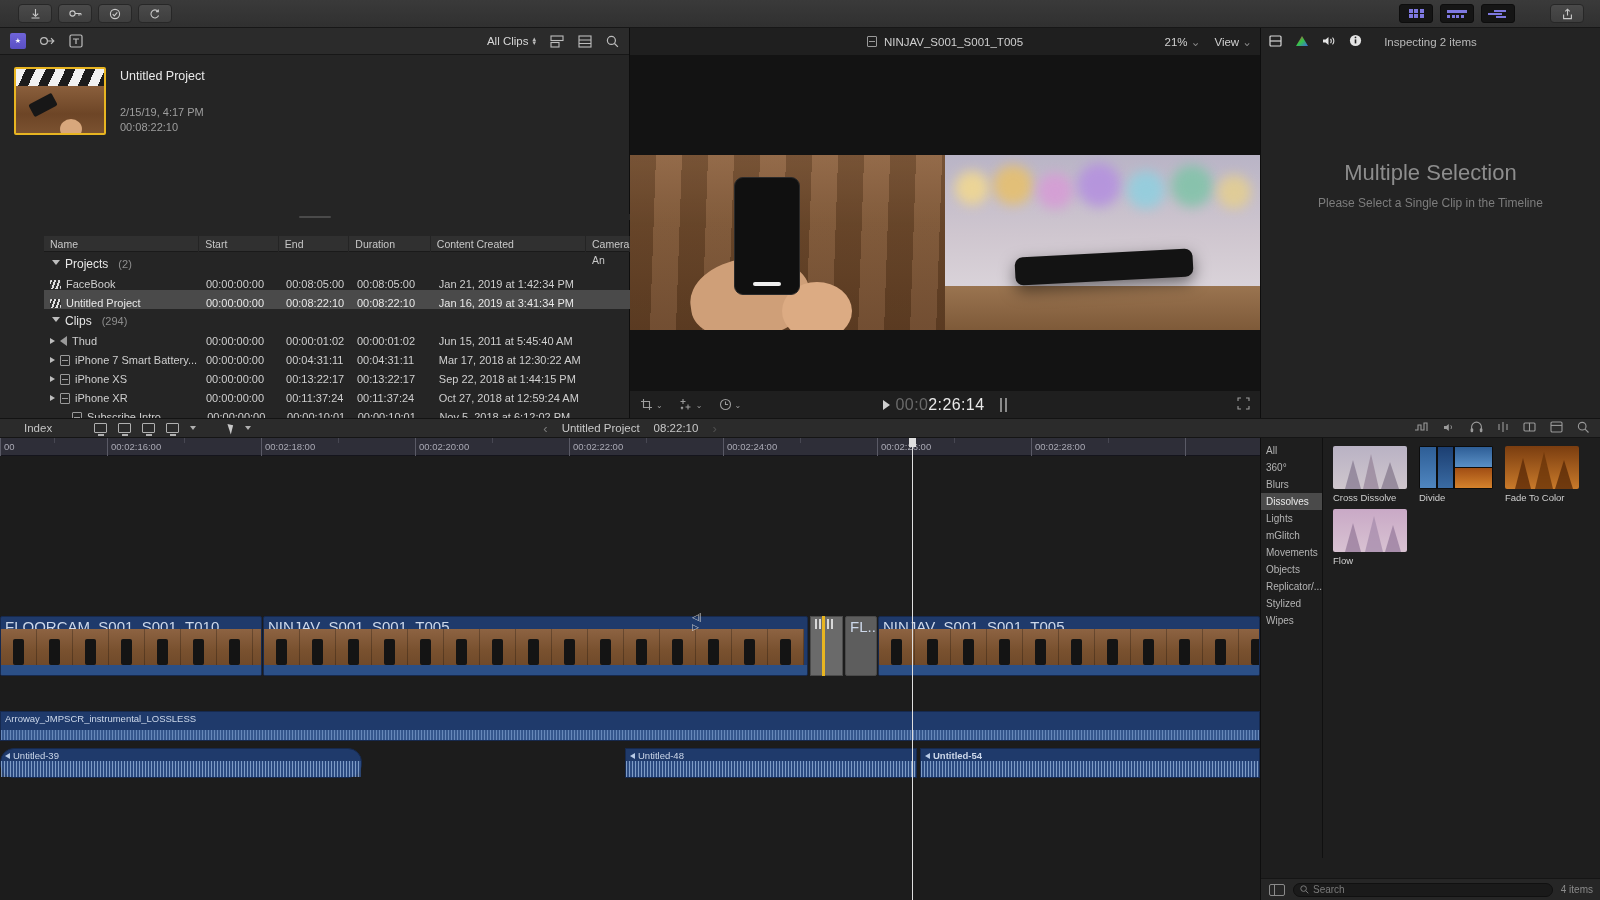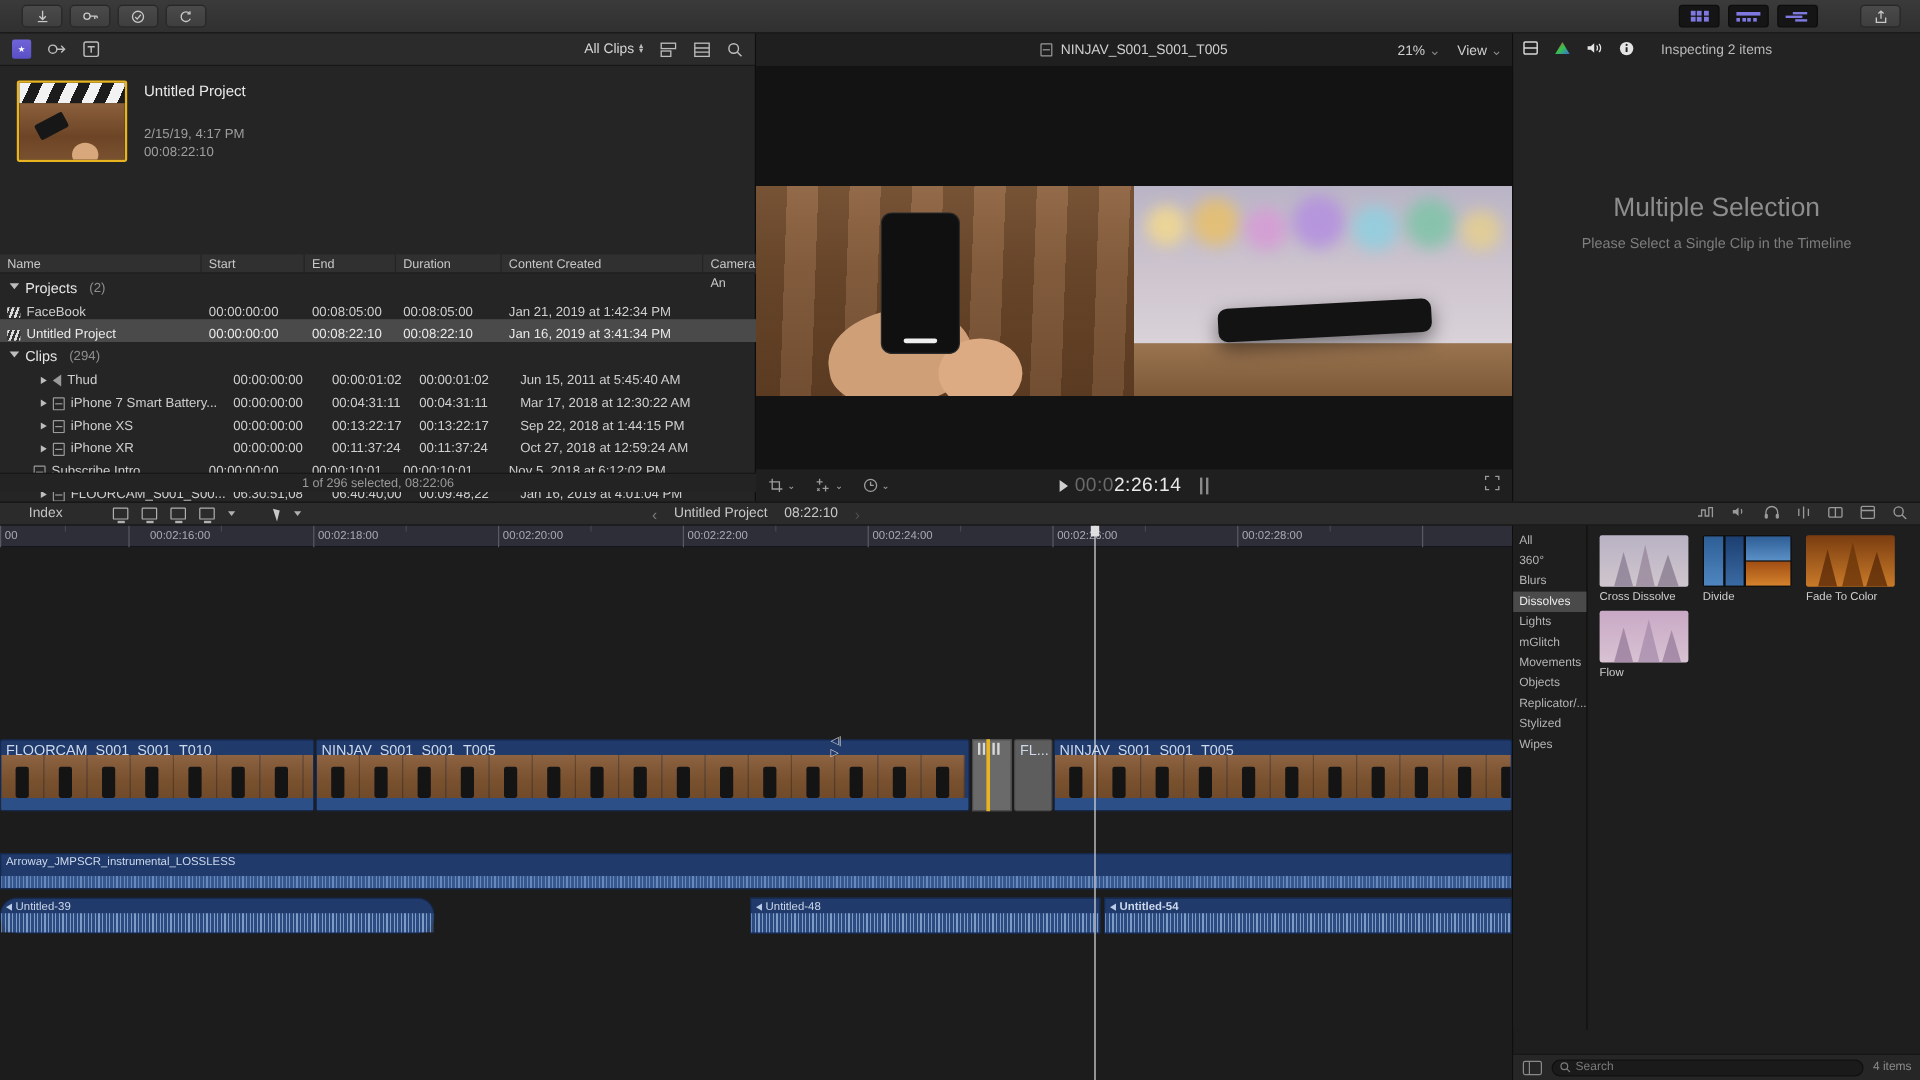--- a/index.html
+++ b/index.html
@@ -86,42 +86,42 @@
 
   .divider-grip{
     position:absolute; left:0; top:186px; width:630px; height:6px; background:#252525;
   }
   .divider-grip:after{
     content:""; position:absolute; left:50%; top:2px; margin-left:-16px;
     width:32px; height:2px; border-radius:1px; background:#4a4a4a;
   }
 
   
-  .list { position:absolute; left:0; top:184px; width:630px; height:198px; }
+  .list { position:absolute; left:0; top:208px; width:630px; height:198px;padding-left:44px; }
   .list-head {
     display:flex; height:16px; background:#303030; border-bottom:1px solid #1a1a1a;
     font-size:10.5px; color:#c8c8c8; align-items:center;
   }
   .list-head div { padding-left:6px; border-right:1px solid #242424; height:16px; line-height:16px; }
   .c-name{width:168px;} .c-start{width:86px;} .c-end{width:76px;}
   .c-dur{width:88px;} .c-cc{width:168px;} .c-cam{width:44px; border-right:none;}
 
   .row { display:flex; height:19px; align-items:flex-end; font-size:11px; color:#cfcfcf; }
   .row.sel { background:#4a4a4a; color:#e8e8e8; }
   .row .cell { padding-left:6px; overflow:hidden; white-space:nowrap; }
   .row .cell.c-name { display:flex; align-items:center; gap:5px; }
   .grp { font-size:12px; color:#e6e6e6; }
   .grp .cnt { color:#8e8e8e; margin-left:5px; font-size:11px; }
   .tri { width:0;height:0;border-left:5px solid #bdbdbd;border-top:3.5px solid transparent;border-bottom:3.5px solid transparent; }
   .tri.down { border-left:4px solid transparent;border-right:4px solid transparent;border-top:5px solid #bdbdbd; }
   .ic-proj { width:11px;height:9px; background:repeating-linear-gradient(110deg,#ddd 0 2px,#333 2px 4px); border-radius:1px;}
   .ic-vid { width:10px;height:11px;border:1px solid #9a9a9a;border-radius:1px; position:relative; }
   .ic-vid:after{content:"";position:absolute;left:1px;top:4px;width:6px;height:1px;background:#9a9a9a;}
   .ic-aud { width:0;height:0;border-right:7px solid #9a9a9a;border-top:5px solid transparent;border-bottom:5px solid transparent;}
-  .indent { padding-left:14px;margin-left:28px; }
+  .indent { padding-left:14px; }
   .indent2 { padding-left:30px; }
   .list-status {
     position:absolute; left:0; bottom:0; width:630px; height:16px;
     background:#232323; border-top:1px solid #171717;
     font-size:10.5px; color:#9a9a9a; text-align:center; line-height:16px;
   }
 
   
   .viewer { position:absolute; left:630px; top:28px; width:630px; height:390px; background:#1b1b1b; }
   .viewer-top {
@@ -189,21 +189,21 @@
   .ruler { position:relative; height:18px; background:#2e2e38; border-bottom:1px solid #14141c; }
   .ruler .tick { position:absolute; top:0; width:1px; height:18px; background:#5a5a66;}
   .ruler .tick.minor { height:5px; top:0; background:#474752;}
   .ruler .lbl { position:absolute; top:3px; font-size:9.5px; color:#a9a9b4; padding-left:4px; white-space:nowrap;}
   .tl-body { position:relative; height:444px; }
 
   .storyline { position:absolute; left:0; top:160px; width:1260px; }
   .vclip-bar {
     position:absolute; height:60px; background:#1f3a6b; border:1px solid #16294e; border-radius:2px; overflow:hidden;
   }
-  .vclip-bar .label { font-size:12px; color:#cdd8ea; padding:1px 0 0 4px; height:12px; white-space:nowrap;}
+  .vclip-bar .label { font-size:15px; color:#cdd8ea; padding:1px 0 0 4px; height:12px; white-space:nowrap;}
   .filmstrip { position:absolute; left:0; top:12px; width:100%; height:47px; overflow:hidden; display:flex;}
   .filmstrip .f {
     width:36px; height:47px; flex:0 0 36px;
     background: linear-gradient(#8d6342 0%, #79512f 45%, #6a4526 100%);
     position:relative; border-right:1px solid rgba(0,0,0,.25);
   }
   .filmstrip .f:after{
     content:""; position:absolute; left:12px; top:10px; width:11px; height:26px; background:#141414; border-radius:2px;
   }
   .audio-strip { position:absolute; left:0; bottom:0; width:100%; height:10px; background:#2b4f86; }
@@ -690,21 +690,21 @@
       </span>
     </span>
   </div>
 
   <div class="timeline">
     <div class="ruler" id="ruler">
         <div class="tick" style="left: 0px;"></div>
         <div class="lbl" style="left: 0px;">00</div>
         <div class="tick minor" style="left: 53.5px;"></div>
         <div class="tick" style="left: 107px;"></div>
-        <div class="lbl" style="left: 121px;">00:02:16:00</div>
+        <div class="lbl" style="left: 107px;">00:02:16:00</div>
         <div class="tick minor" style="left: 184px;"></div>
         <div class="tick" style="left: 261px;"></div>
         <div class="lbl" style="left: 261px;">00:02:18:00</div>
         <div class="tick minor" style="left: 338px;"></div>
         <div class="tick" style="left: 415px;"></div>
         <div class="lbl" style="left: 415px;">00:02:20:00</div>
         <div class="tick minor" style="left: 492px;"></div>
         <div class="tick" style="left: 569px;"></div>
         <div class="lbl" style="left: 569px;">00:02:22:00</div>
         <div class="tick minor" style="left: 646px;"></div>

